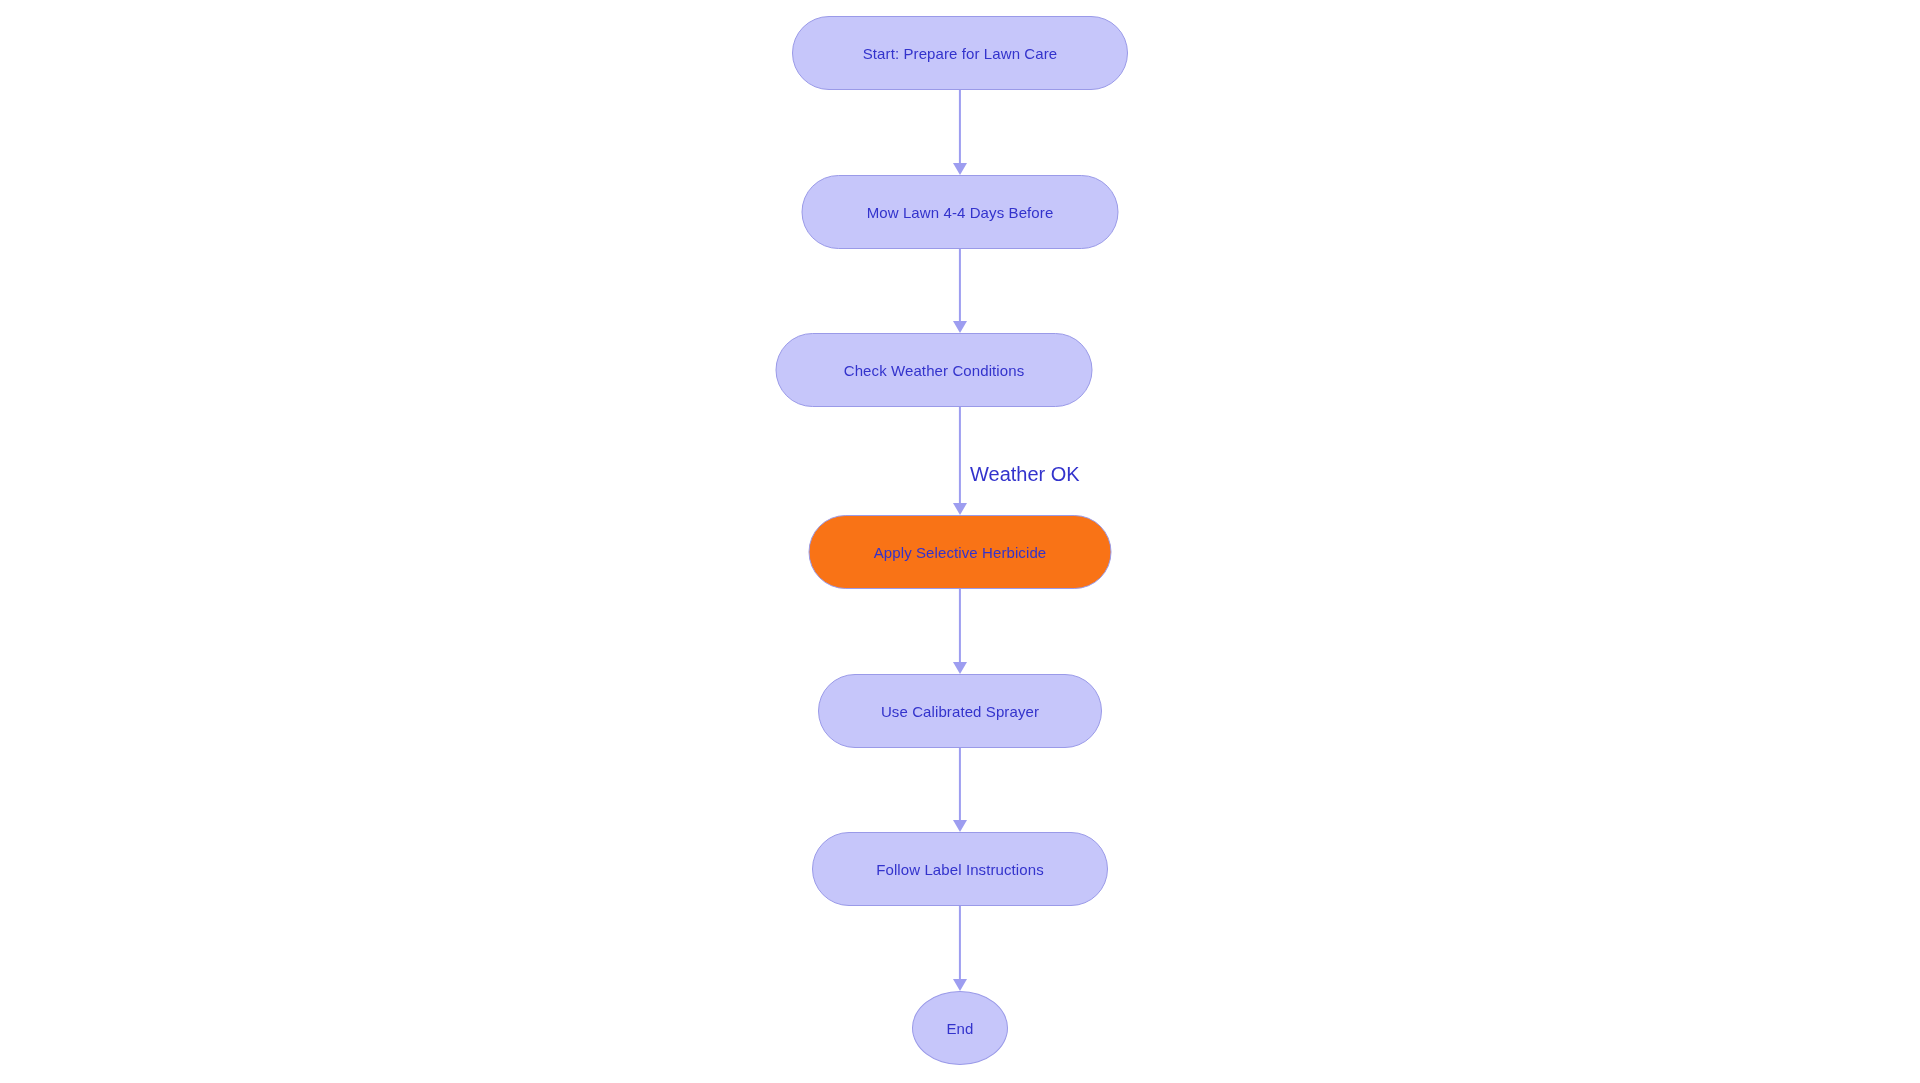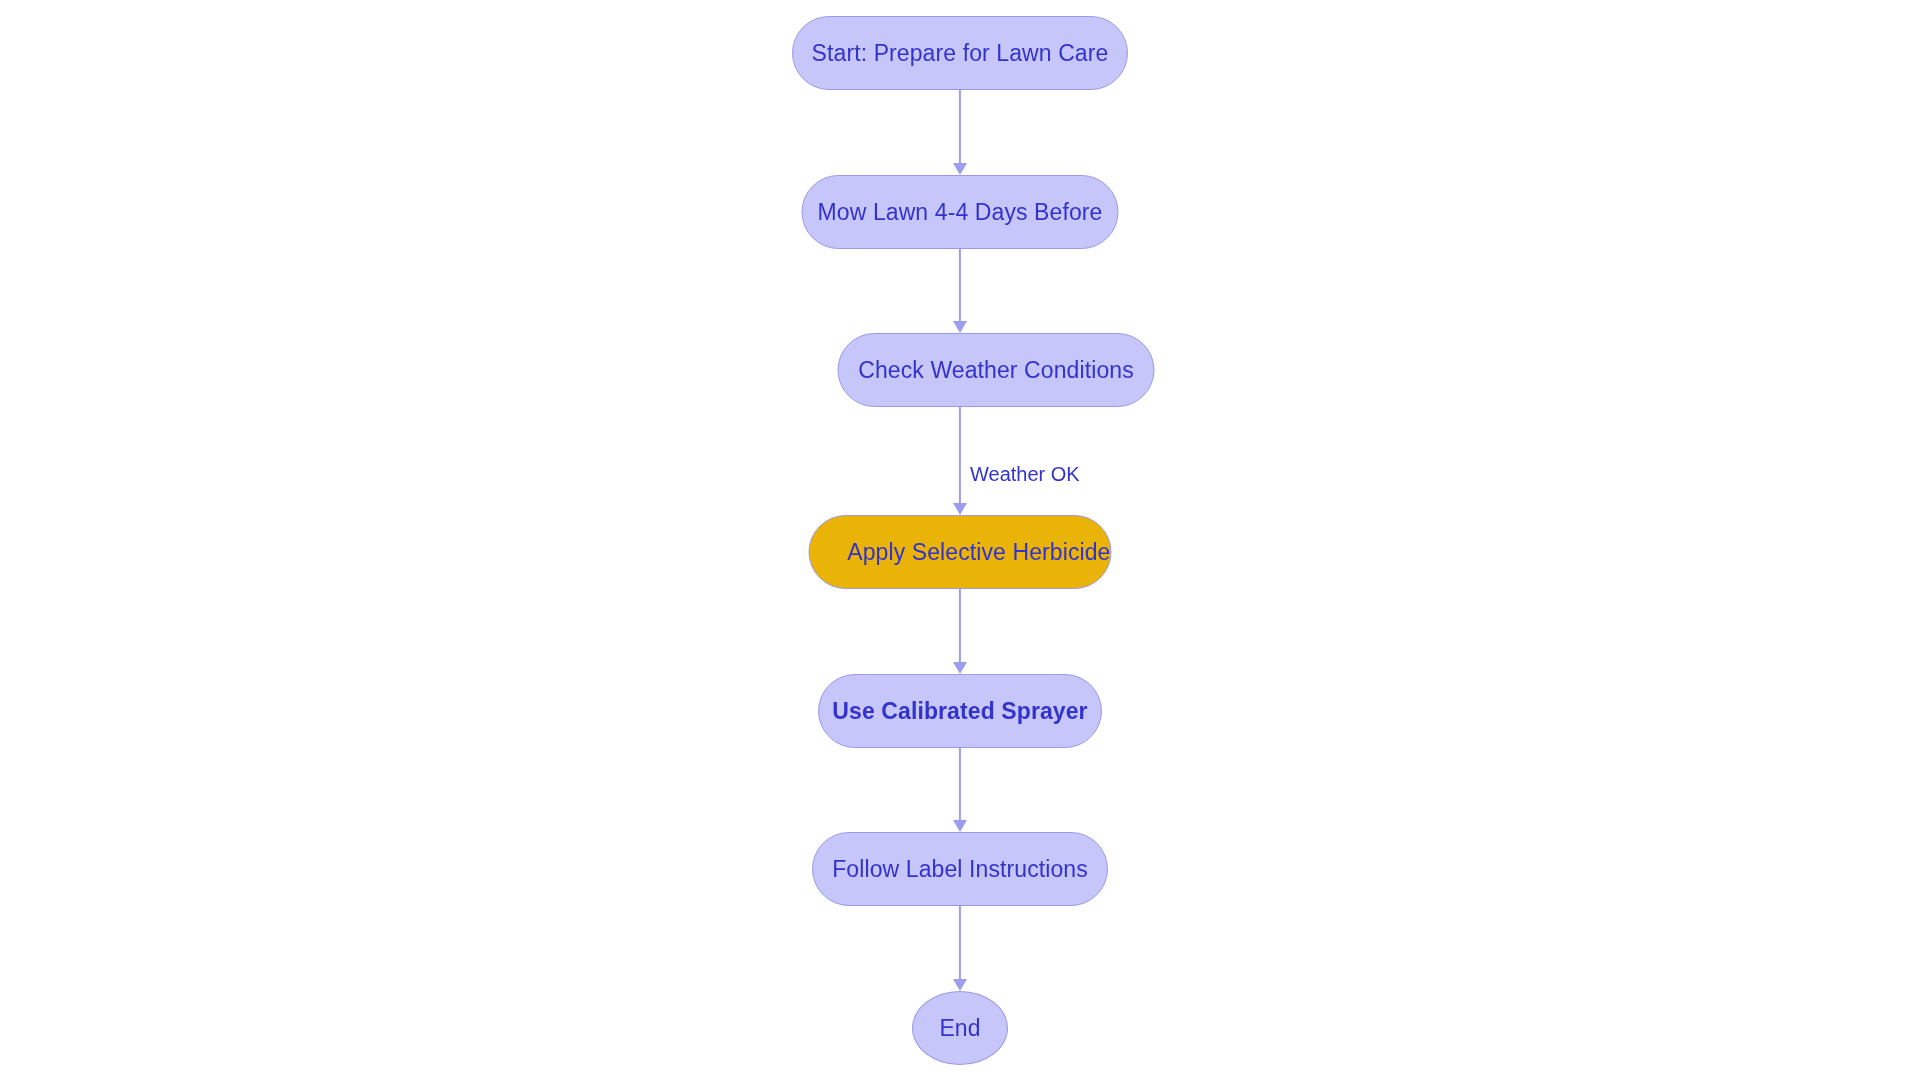--- a/index.html
+++ b/index.html
@@ -24,21 +24,21 @@
   
   .node {
     position: absolute;
     box-sizing: border-box;
     display: flex;
     align-items: center;
     justify-content: center;
     background: #c6c6fa;
     border: 1.6px solid #9a9ae8;
     color: #3333cc;
-    font-size: 23px;
+    font-size: 15px;
     font-weight: 400;
     letter-spacing: 0.1px;
     white-space: nowrap;
     border-radius: 999px;
     transform: translateX(-50%);
     z-index: 3;
   }
   .node .node-label {
     pointer-events: none;
     line-height: 1;
@@ -97,27 +97,27 @@
     <div class="edge-line" style="left: 960px; top: 748px; height: 72px; background: rgb(157, 157, 240);"></div>
     <div class="edge-arrow" style="left: 960px; top: 820px; border-top-color: rgb(157, 157, 240);"></div>
     <div class="edge-line" style="left: 960px; top: 906px; height: 73px; background: rgb(157, 157, 240);"></div>
     <div class="edge-arrow" style="left: 960px; top: 979px; border-top-color: rgb(157, 157, 240);"></div>
     <div class="node" style="left: 960px; top: 16px; width: 336px; height: 74px; background: rgb(198, 198, 250); border-color: rgb(154, 154, 232); color: rgb(51, 51, 204);">
       <span class="node-label">Start: Prepare for Lawn Care</span>
     </div>
     <div class="node" style="left: 960px; top: 175px; width: 317px; height: 74px; background: rgb(198, 198, 250); border-color: rgb(154, 154, 232); color: rgb(51, 51, 204);">
       <span class="node-label">Mow Lawn 4-4 Days Before</span>
     </div>
-    <div class="node" style="left: 996px; top: 333px; width: 317px; height: 74px; background: rgb(198, 198, 250); border-color: rgb(154, 154, 232); color: rgb(51, 51, 204);">
+    <div class="node" style="left: 934px; top: 333px; width: 317px; height: 74px; background: rgb(198, 198, 250); border-color: rgb(154, 154, 232); color: rgb(51, 51, 204);">
       <span class="node-label">Check Weather Conditions</span>
     </div>
-    <div class="node" style="left: 960px; top: 515px; width: 303px; height: 74px; background: #eab308; border-color: rgb(154, 154, 232); color: rgb(51, 51, 204); justify-content: flex-end;">
+    <div class="node" style="left: 960px; top: 515px; width: 303px; height: 74px; background: #f97316; border-color: rgb(154, 154, 232); color: rgb(51, 51, 204);">
       <span class="node-label">Apply Selective Herbicide</span>
     </div>
-    <div class="node" style="left: 960px; top: 674px; width: 284px; height: 74px; background: rgb(198, 198, 250); border-color: rgb(154, 154, 232); color: rgb(51, 51, 204); font-weight: bold;">
+    <div class="node" style="left: 960px; top: 674px; width: 284px; height: 74px; background: rgb(198, 198, 250); border-color: rgb(154, 154, 232); color: rgb(51, 51, 204);">
       <span class="node-label">Use Calibrated Sprayer</span>
     </div>
     <div class="node" style="left: 960px; top: 832px; width: 296px; height: 74px; background: rgb(198, 198, 250); border-color: rgb(154, 154, 232); color: rgb(51, 51, 204);">
       <span class="node-label">Follow Label Instructions</span>
     </div>
     <div class="node terminal-end" style="left: 960px; top: 991px; width: 96px; height: 74px; background: rgb(198, 198, 250); border-color: rgb(154, 154, 232); color: rgb(51, 51, 204);">
       <span class="node-label">End</span>
     </div>
   </div>
 

